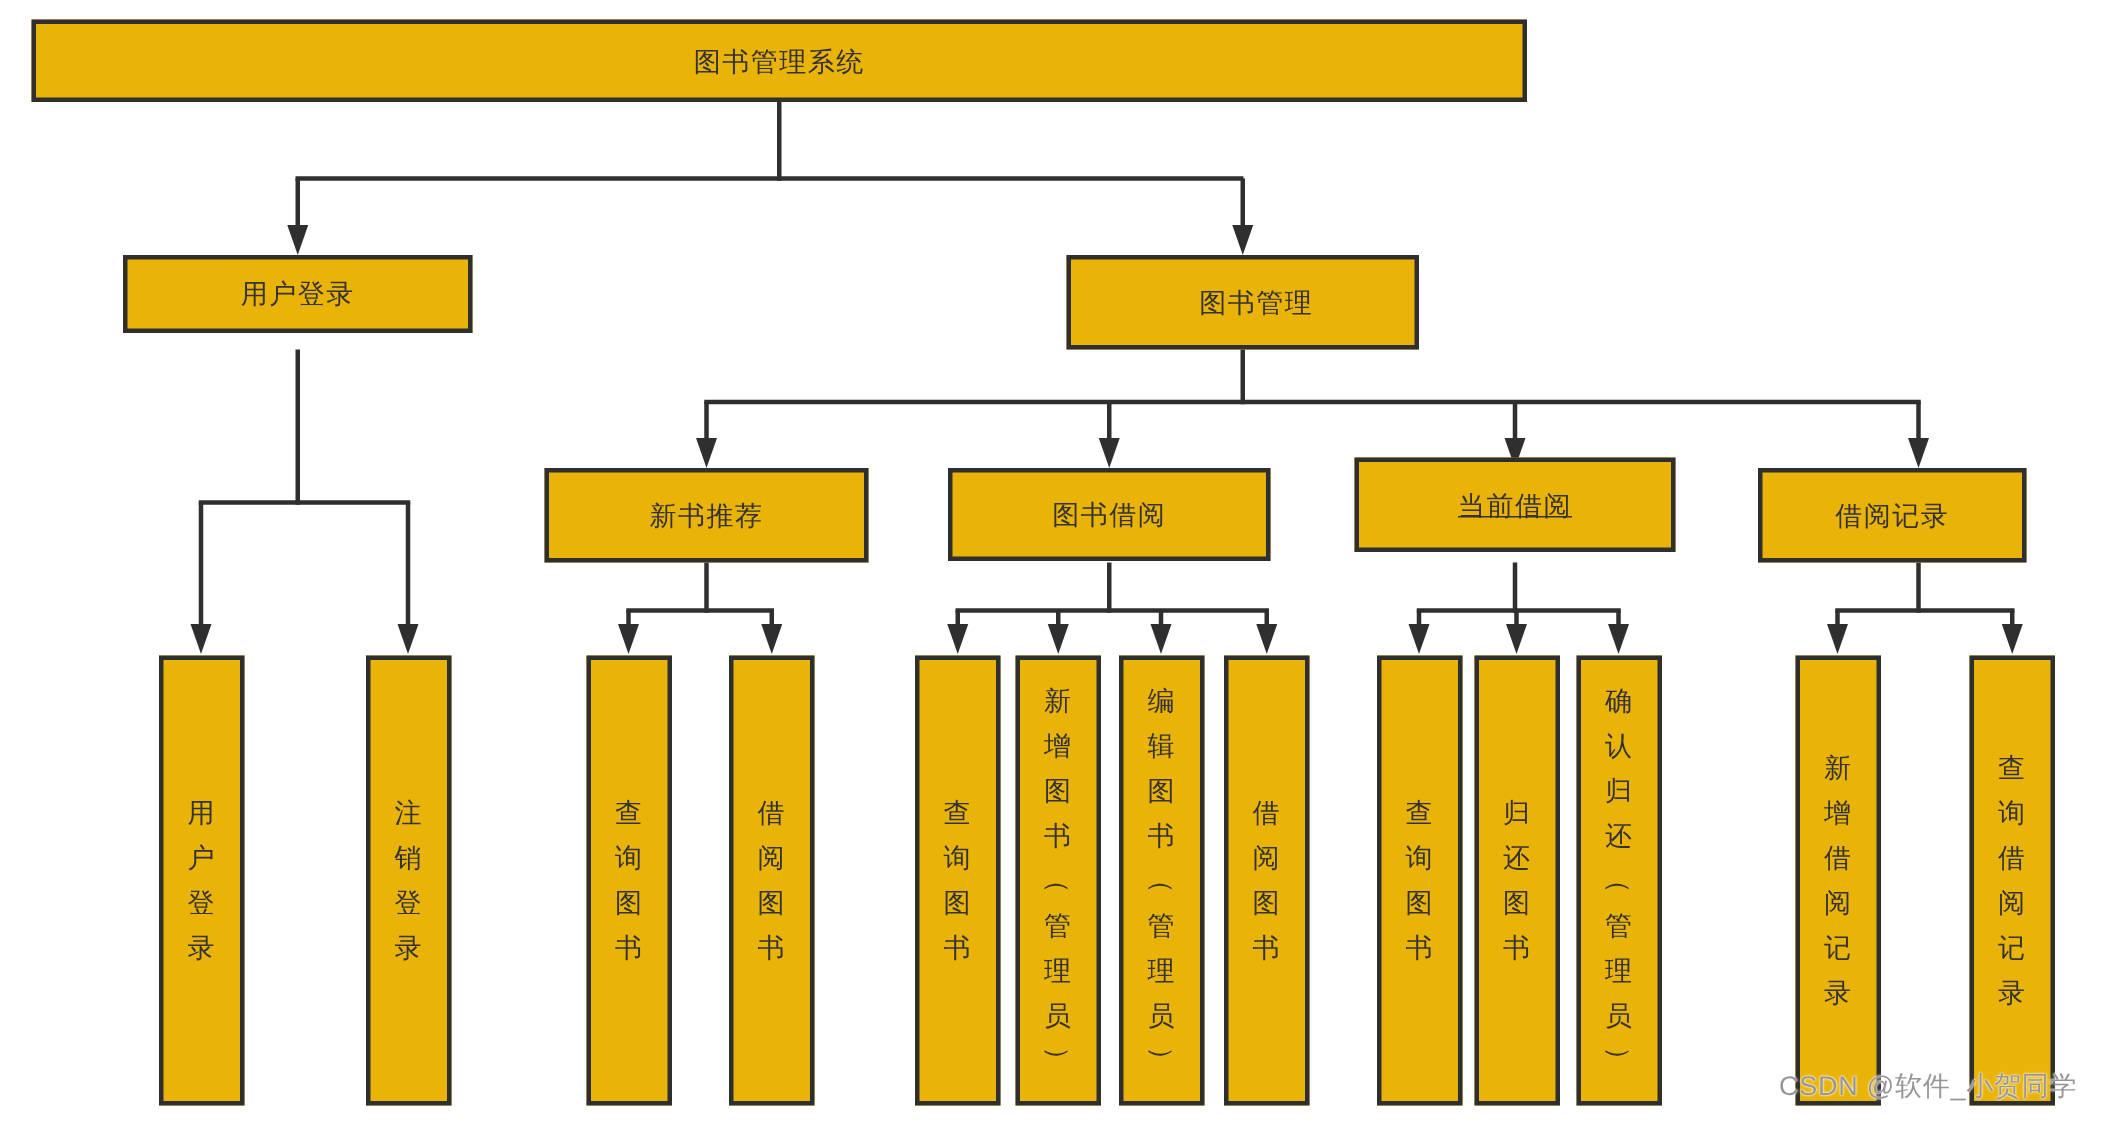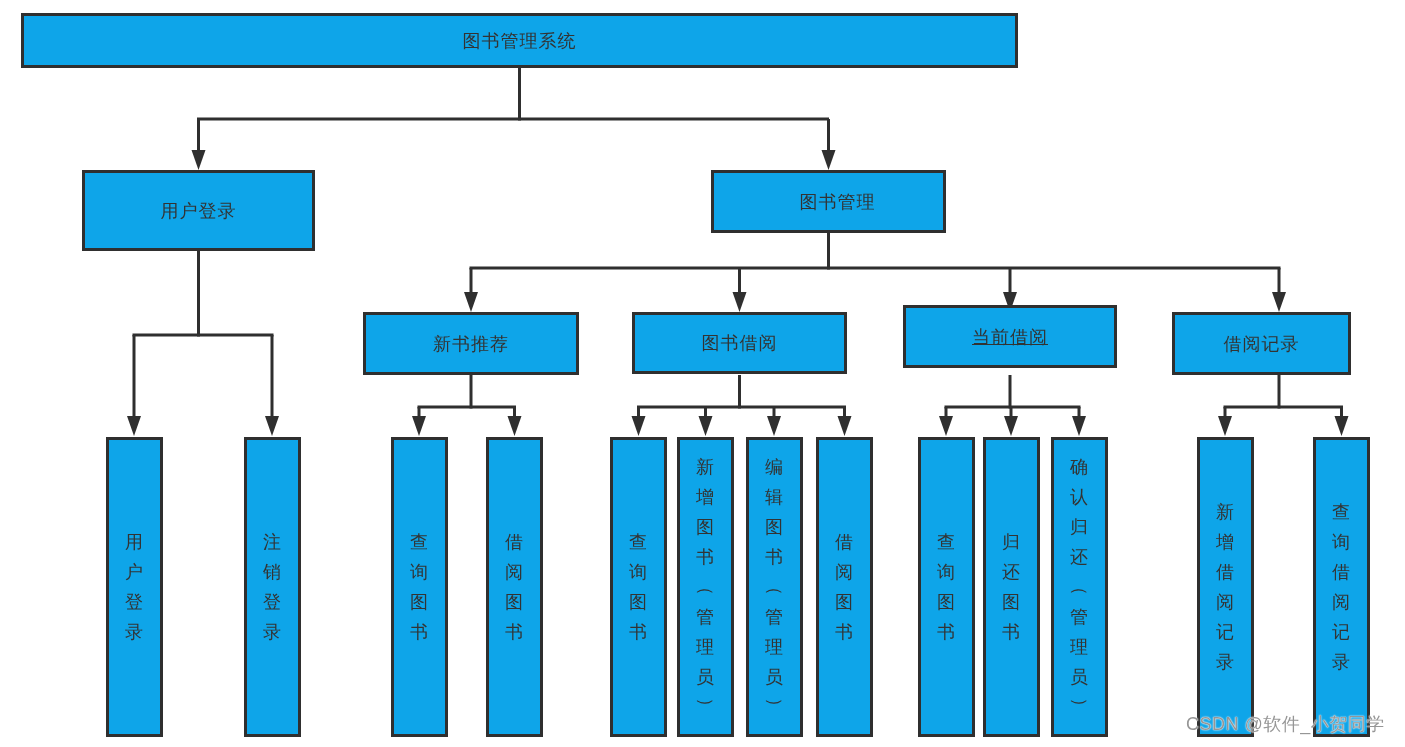--- a/index.html
+++ b/index.html
@@ -16,21 +16,21 @@
   }
   .connectors {
     position: absolute;
     left: 0; top: 0;
     width: 1405px; height: 747px;
     pointer-events: none;
   }
   .node {
     position: absolute;
     box-sizing: border-box;
-    background: #0ea5e9;
+    background: #eab308;
     border: 3px solid #2f2f2f;
     display: flex;
     align-items: center;
     justify-content: center;
     color: #333333;
     font-size: 18px;
     letter-spacing: 1px;
     z-index: 2;
   }
   
@@ -131,21 +131,21 @@
     <line x1="1225" y1="407" x2="1225" y2="420"></line>
     <line x1="1341.5" y1="407" x2="1341.5" y2="420"></line>
     <polygon points="1218,416 1232,416 1225,436"></polygon>
     <polygon points="1334.5,416 1348.5,416 1341.5,436"></polygon>
   </svg>
 
   <div class="node h-node" style="left:21px; top:13px; width:997px; height:55px;">
     <span>图书管理系统</span>
   </div>
 
-  <div class="node h-node" style="left:82px; top:170px; width:233px; height:81px;">
+  <div class="node h-node" style="left:82px; top:170px; width:233px; height:52px;">
     <span>用户登录</span>
   </div>
   <div class="node h-node" style="left:711px; top:170px; width:235px; height:63px;padding-left:18px;">
     <span>图书管理</span>
   </div>
 
   <div class="node h-node" style="left:363px; top:312px; width:216px; height:63px;">
     <span>新书推荐</span>
   </div>
   <div class="node h-node" style="left:632px; top:312px; width:215px; height:62px;">

